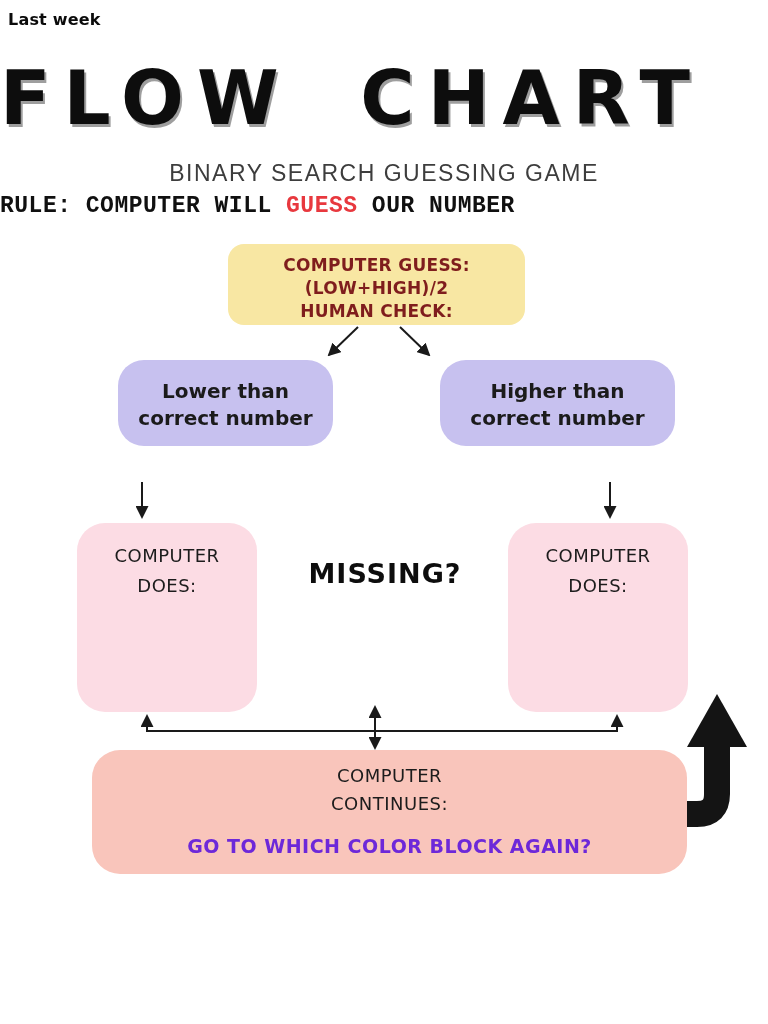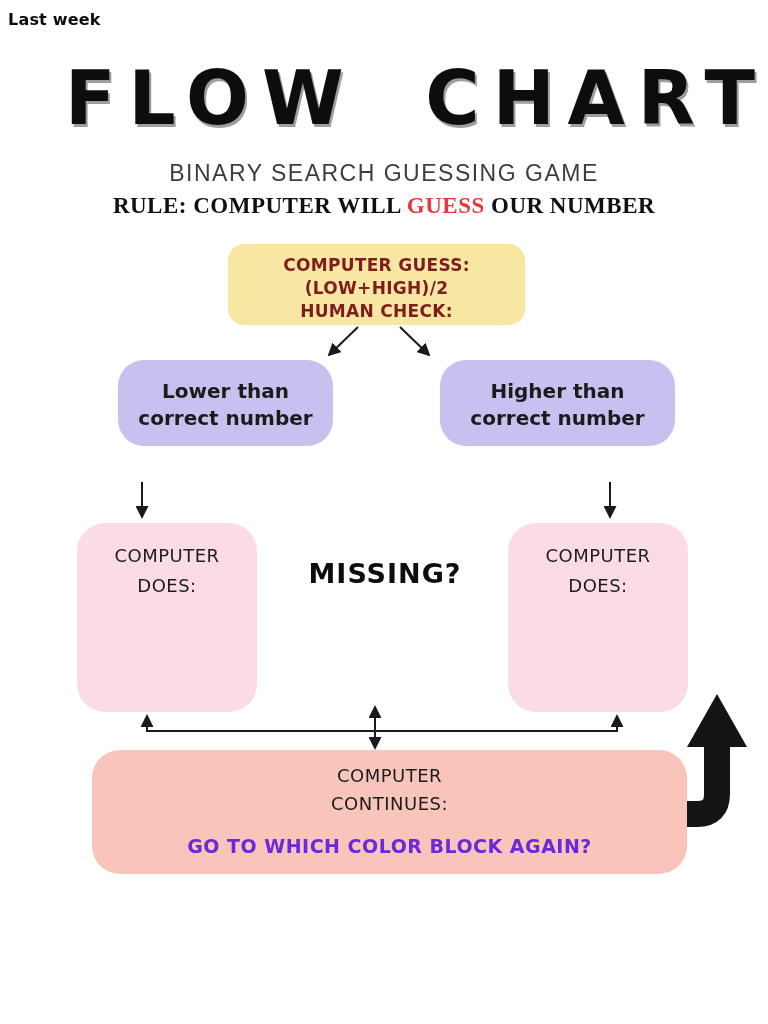--- a/index.html
+++ b/index.html
@@ -16,21 +16,21 @@
 
   .corner-label {
     left: 8px; top: 10px;
     font-size: 16px; font-weight: 700;
     letter-spacing: 0.2px;
     color: #0b0b0b;
   }
 
   .title {
     left: 0; top: 55px; width: 768px;
-    text-align: right;
+    text-align: left;
     font-size: 74px;
     font-weight: 800;
     letter-spacing: 13px;
     word-spacing: 30px;
     color: #0d0d0d;
     text-shadow: 2px 3px 0 rgba(40,40,40,0.45);
     white-space: nowrap;
   }
 
   .subtitle {
@@ -38,22 +38,21 @@
     text-align: center;
     font-family: Liberation Sans, sans-serif;
     font-size: 23px;
     font-weight: 400;
     letter-spacing: 1.5px;
     color: #3d3d3d;
   }
 
   .rule {
     left: 0; top: 193px; width: 768px;
-    text-align: center;
-    font-family: Liberation Serif, serif;
+    font-family: Liberation Mono, monospace;
     font-size: 23px;
     font-weight: 700;
     letter-spacing: 0.5px;
     color: #101010;
     white-space: pre;
   }
 
   .flow-box {
     border-radius: 18px;
     text-align: center;

